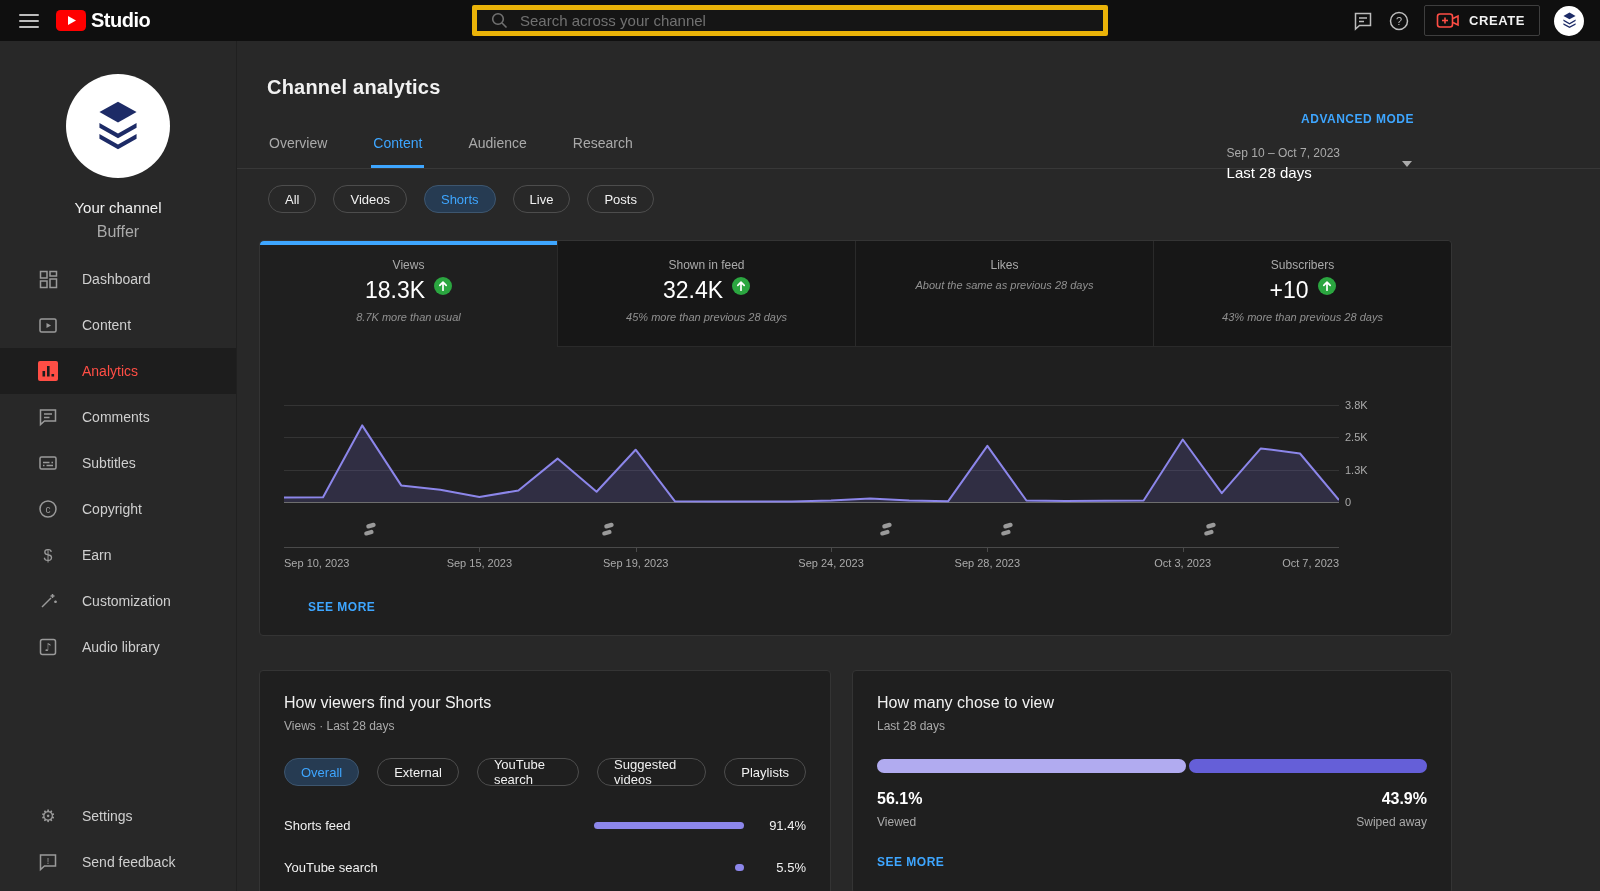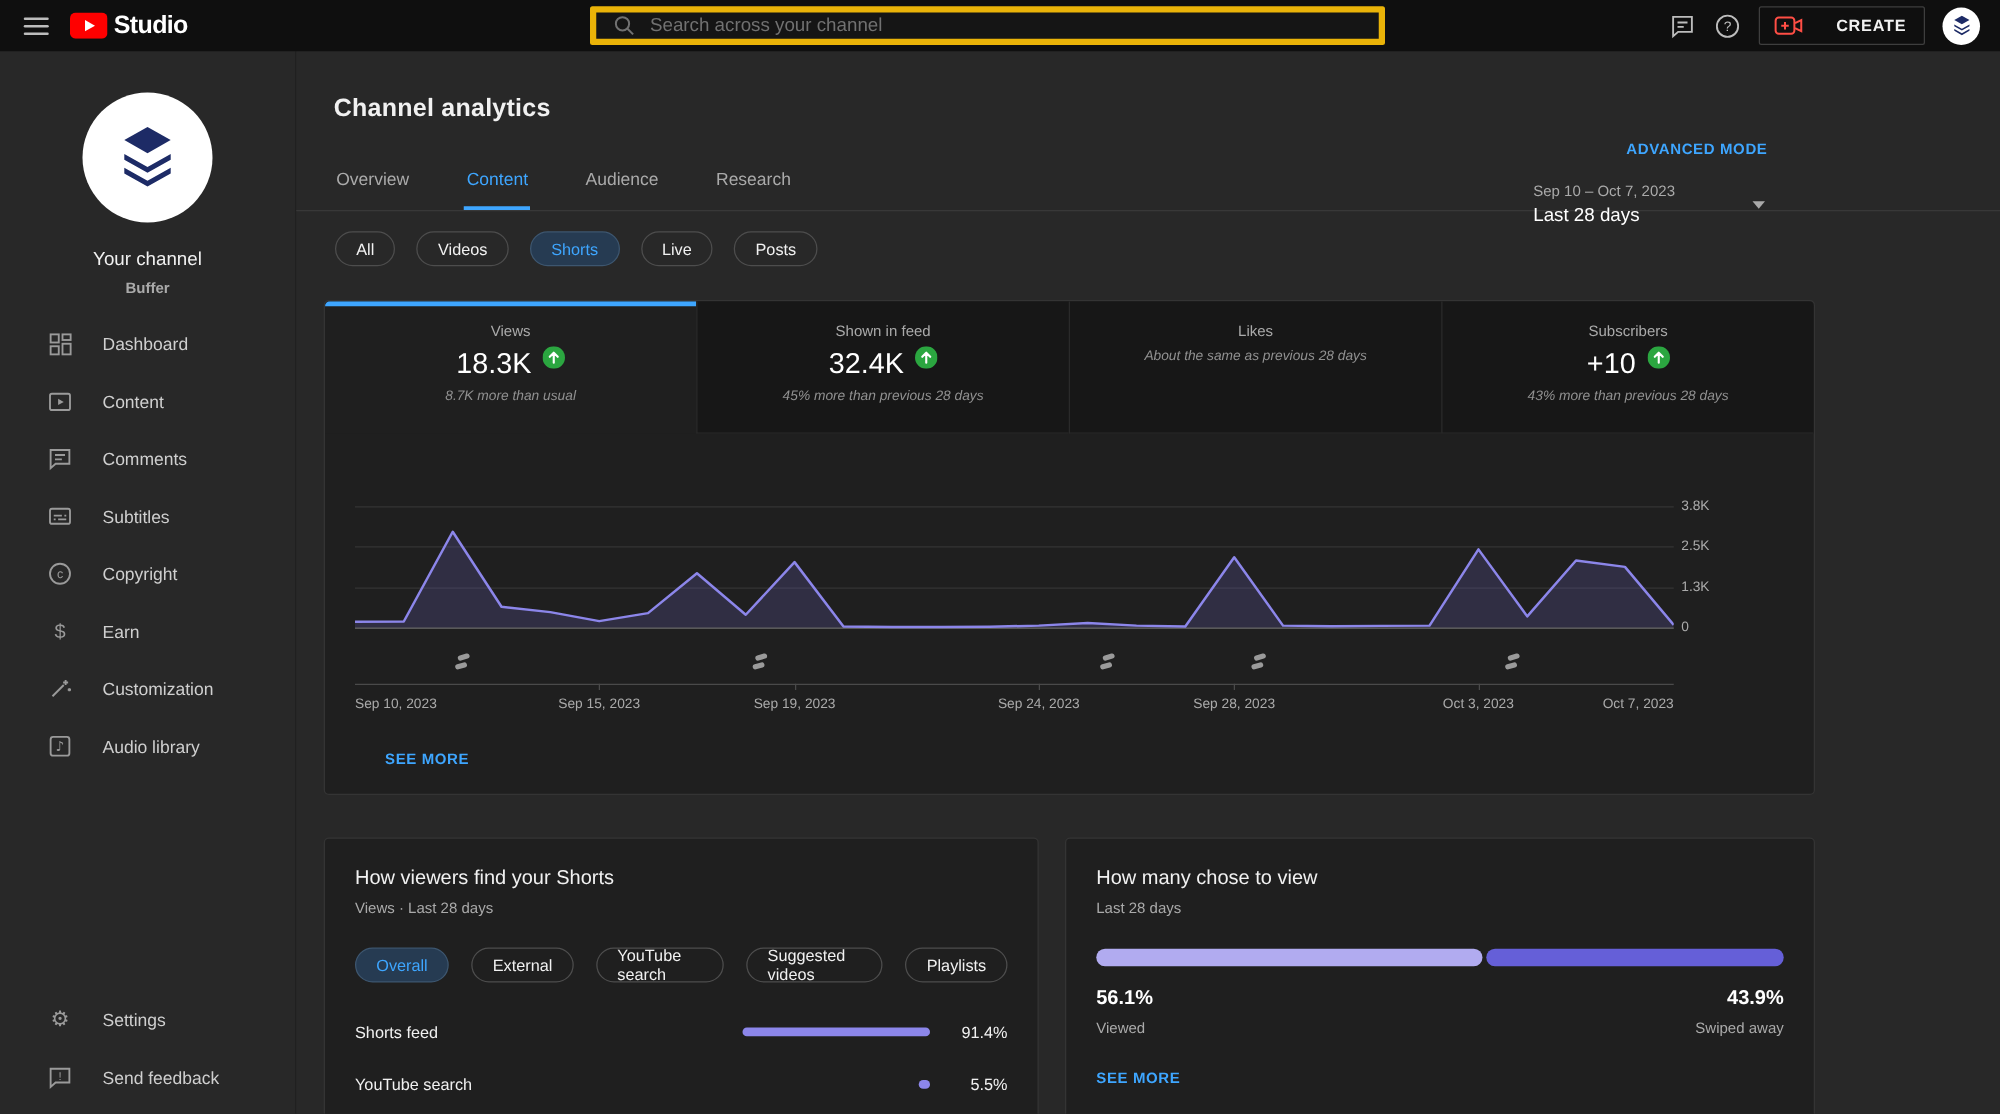--- a/index.html
+++ b/index.html
@@ -12,33 +12,33 @@
   .hamburger div { height:2px; background:#bdbdbd; margin:4px 0; border-radius:1px; }
   .logo { display:flex; align-items:center; margin-left:17px; gap:5px; }
   .logo-text { font-size:20px; font-weight:700; letter-spacing:-0.5px; color:#fff; }
   .search-wrap { position:absolute; left:472px; top:5px; width:636px; height:31px;
     border:5px solid #eab308; border-radius:2px; background:#151515; display:flex; align-items:center; }
   .search-wrap input { background:transparent; border:none; outline:none; color:#ddd; font-size:15px; flex:1; }
   .search-wrap input::placeholder { color:#717171; }
   .sicon { margin:0 12px 0 14px; display:flex; }
   .top-actions { position:absolute; right:16px; top:0; height:41px; display:flex; align-items:center; gap:14px; }
   .tbicon { display:flex; cursor:pointer; }
-  .create-btn { display:flex; align-items:center; gap:26px; border:1px solid #3e3e3e; border-radius:2px;
+  .create-btn { display:flex; align-items:center; gap:9px; border:1px solid #3e3e3e; border-radius:2px;
     padding:6px 14px 6px 11px; font-weight:700; font-size:13px; letter-spacing:.6px; color:#f1f1f1; cursor:pointer; }
   .avatar-top { width:30px; height:30px; border-radius:50%; background:#fff; display:flex;
     align-items:center; justify-content:center; cursor:pointer; }
 
   
   .layout { display:flex; height:850px; }
   .sidebar { width:237px; flex:none; display:flex; flex-direction:column; border-right:1px solid #202020; }
   .channel { padding-top:33px; text-align:center; }
   .channel-avatar { width:104px; height:104px; border-radius:50%; background:#fff; margin:0 auto;
     display:flex; align-items:center; justify-content:center; cursor:pointer; }
   .channel-name { margin-top:21px; font-size:15px; color:#f1f1f1; }
-  .channel-handle { margin-top:7px; font-size:12px; color:#aaa;font-weight:bold; }
+  .channel-handle { margin-top:7px; font-size:16px; color:#aaa; }
   .nav { margin-top:15px; }
   .nav-item { height:46px; display:flex; align-items:center; padding-left:37px; gap:23px;
     font-size:14px; color:#cfcfcf; cursor:pointer; }
   .nav-item.active { background:#1d1d1d; color:#ff4e45; }
   .nicon { width:22px; display:flex; justify-content:center; }
   .sidebar-spacer { flex:1; }
   .nav-footer { margin-bottom:6px; }
 
   .main { flex:1; position:relative; padding:0 148px 0 22px; }
   .page-header { position:relative; }
@@ -206,20 +206,31 @@
         <span>Dashboard</span>
       </div>
       <div class="nav-item">
         <span class="nicon">
           <svg width="20" height="20" viewBox="0 0 20 20" fill="none" stroke="#9a9a9a" stroke-width="1.5">
               <rect x="2" y="4" width="16" height="13" rx="1.5"></rect>
               <polygon points="8.5,8 13,10.5 8.5,13" fill="#9a9a9a" stroke="none"></polygon>
             </svg>
         </span>
         <span>Content</span>
+      </div>
+      <div class="nav-item active">
+        <span class="nicon">
+          <svg width="20" height="20" viewBox="0 0 20 20">
+              <rect width="20" height="20" rx="2" fill="#ff4e45"></rect>
+              <rect x="4.5" y="10" width="2.6" height="5.5" fill="#1d1d1d"></rect>
+              <rect x="9" y="5" width="2.6" height="10.5" fill="#1d1d1d"></rect>
+              <rect x="13.5" y="13" width="2.6" height="2.5" fill="#1d1d1d"></rect>
+            </svg>
+        </span>
+        <span>Analytics</span>
       </div>
       <div class="nav-item">
         <span class="nicon">
           <svg width="20" height="20" viewBox="0 0 20 20" fill="none" stroke="#9a9a9a" stroke-width="1.5">
               <path d="M2.5 3h15v11h-11l-4 3.5z"></path>
               <line x1="6" y1="7" x2="14" y2="7"></line>
               <line x1="6" y1="10.5" x2="11.5" y2="10.5"></line>
             </svg>
         </span>
         <span>Comments</span>

